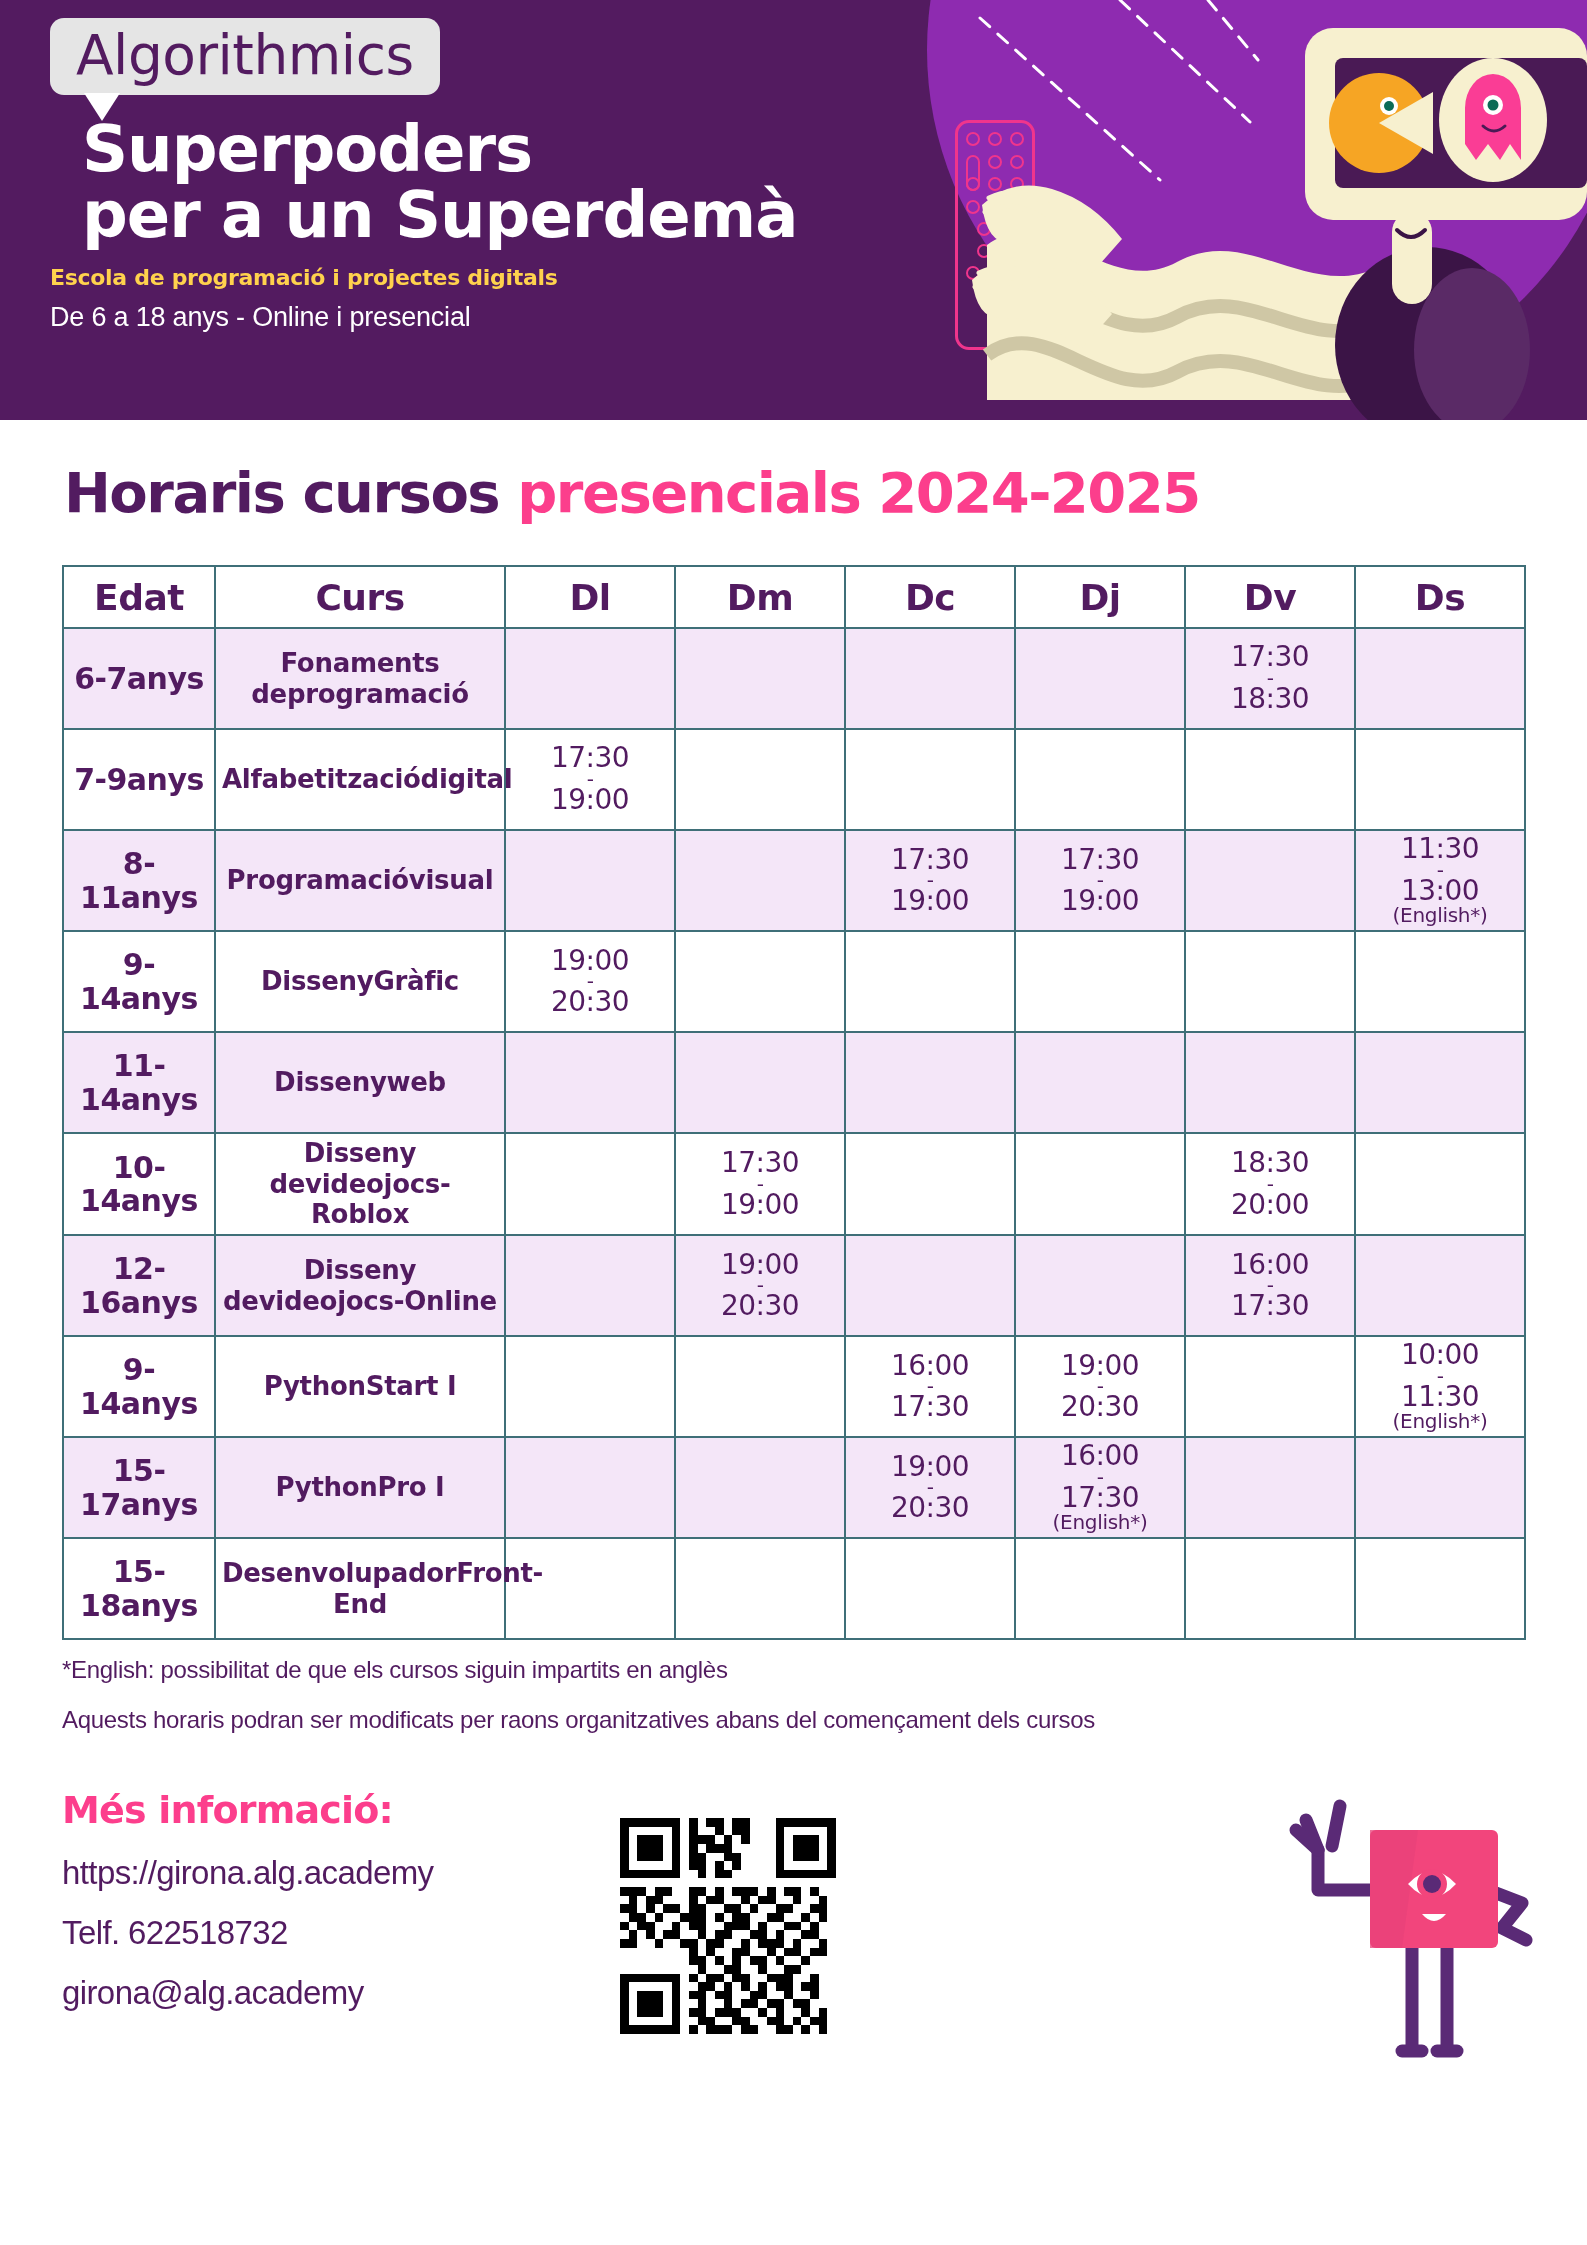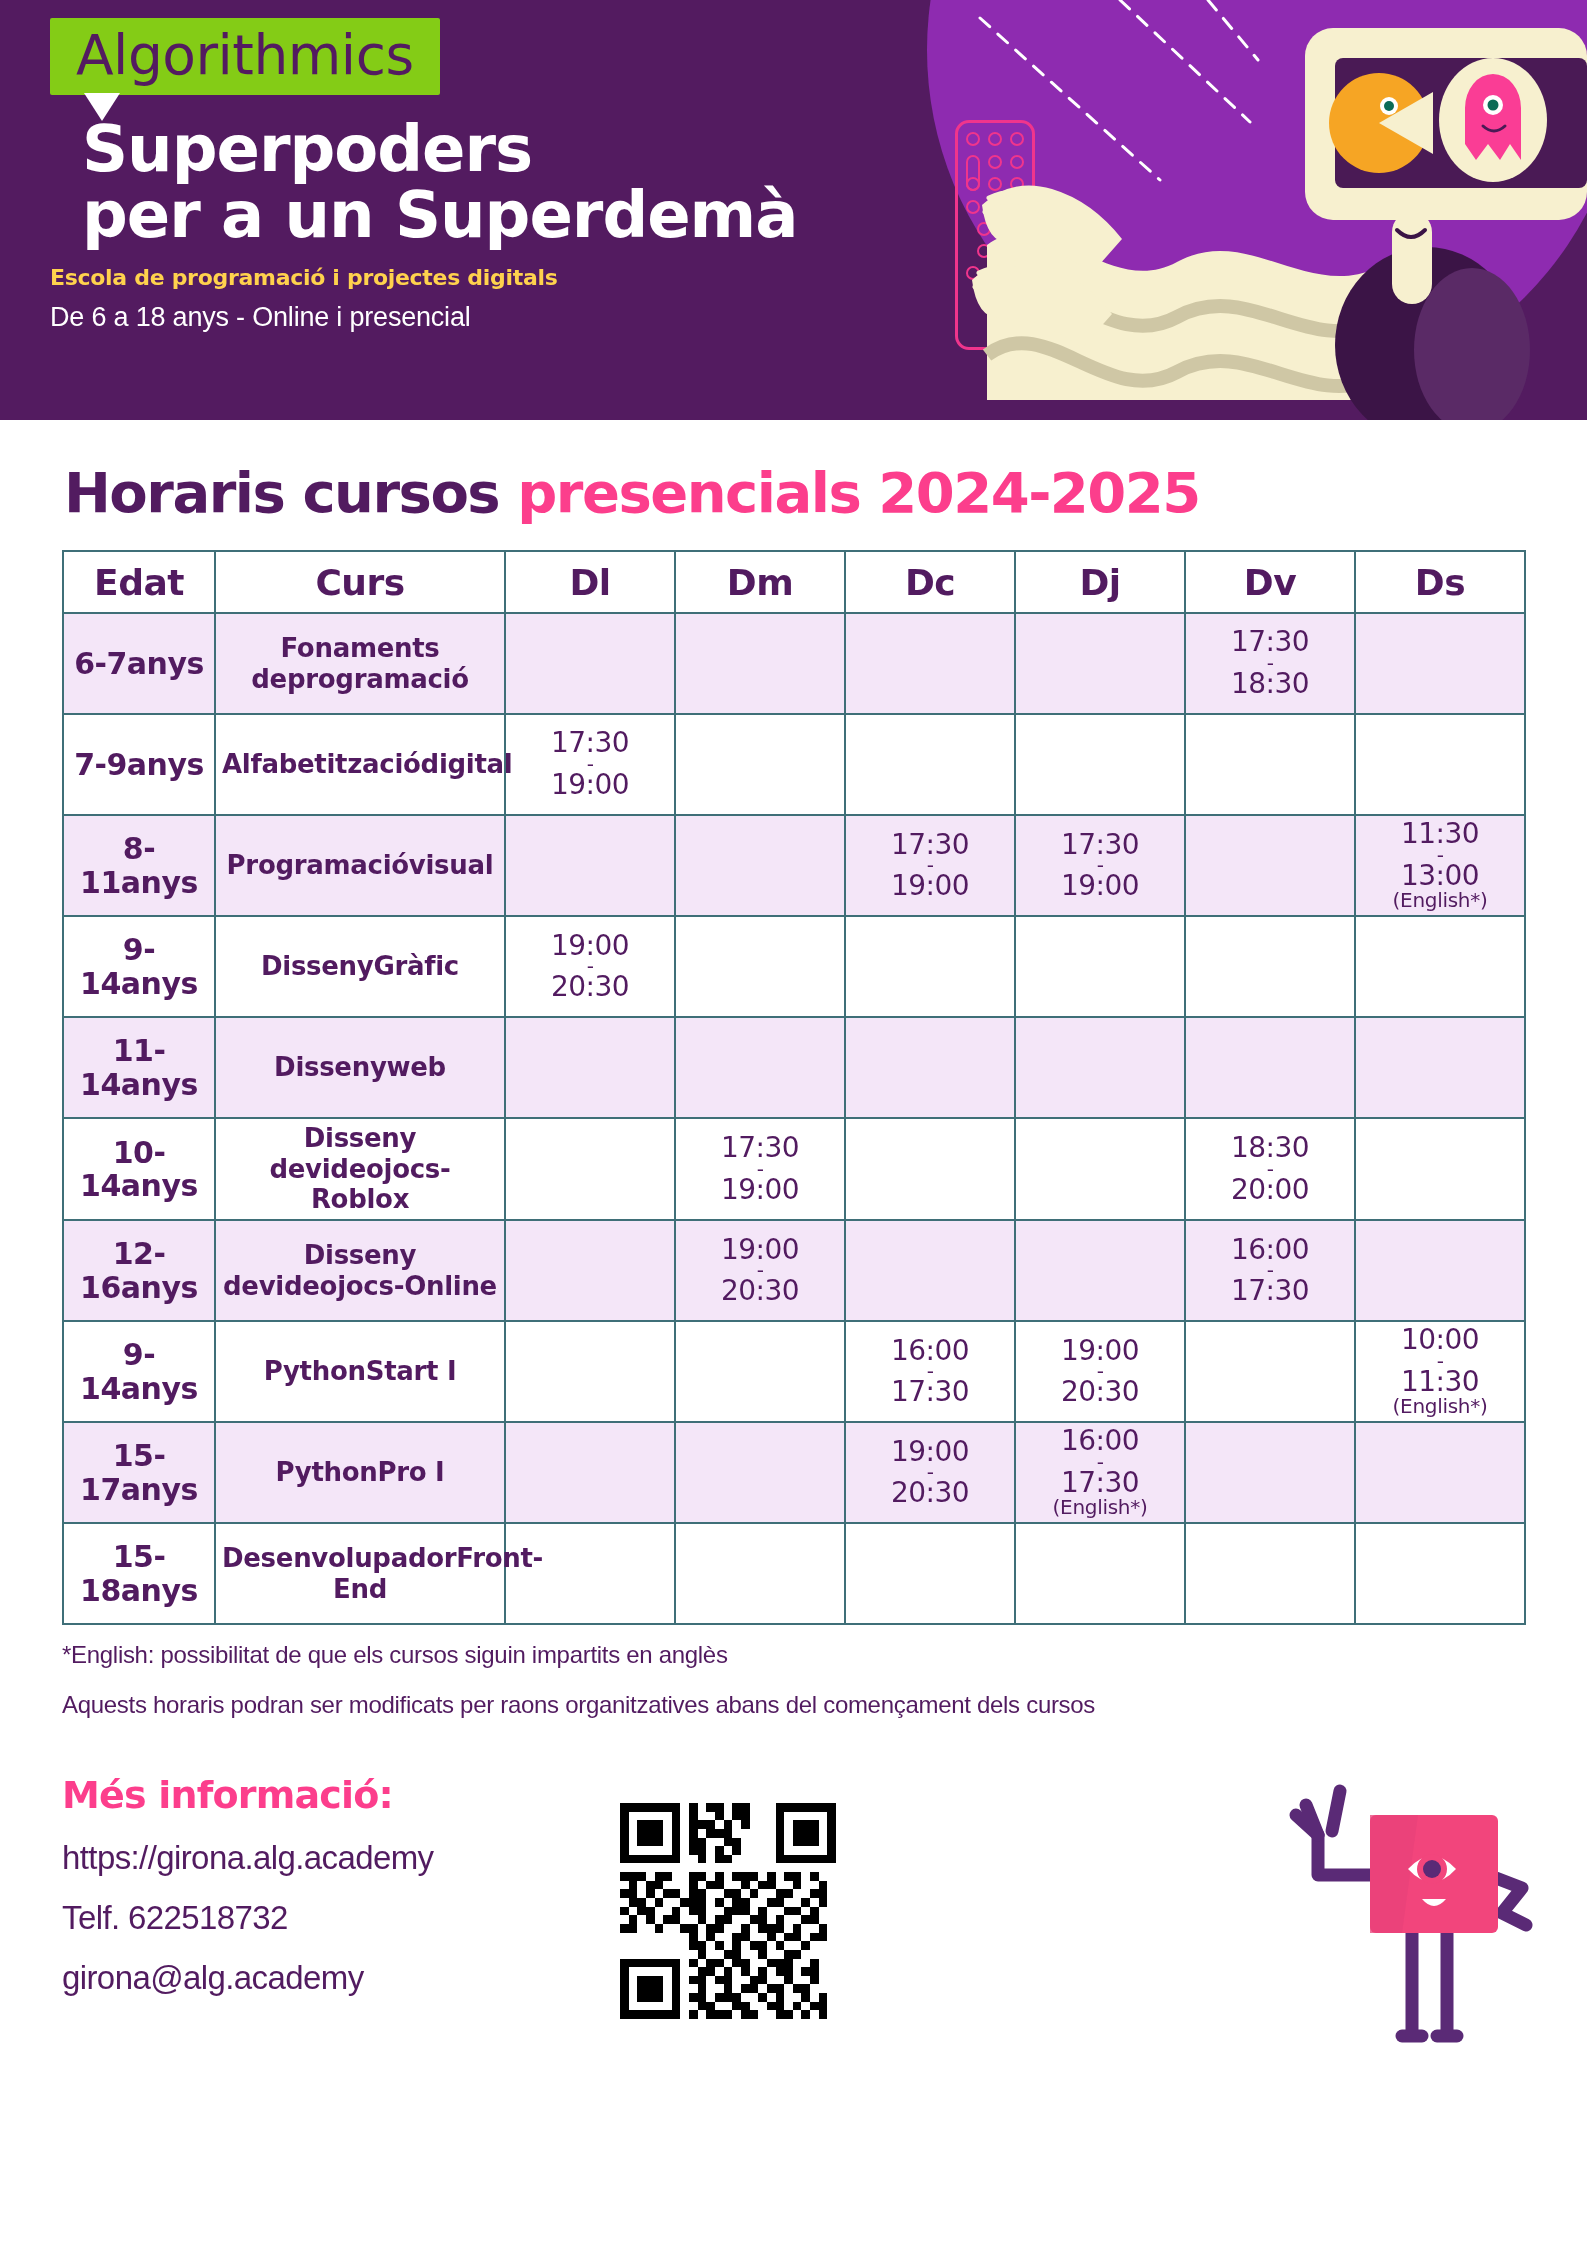--- a/index.html
+++ b/index.html
@@ -41,23 +41,23 @@
   .header-text {
     position: absolute;
     left: 50px;
     top: 18px;
     z-index: 6;
   }
 
   .logo-bubble {
     display: inline-block;
     position: relative;
-    background: #84cc16;
+    background: #e5e5e5;
     padding: 10px 26px 12px 26px;
-    border-radius: 2px;
+    border-radius: 14px;
   }
   .logo-bubble .logo-text {
     font-family: "DejaVu Sans", sans-serif;
     font-size: 55px;
     font-weight: 400;
     color: #531b60;
     letter-spacing: -0.5px;
     line-height: 1;
     display: block;
   }
@@ -136,21 +136,21 @@
     margin: 40px 12px 0 64px;
     font-family: "DejaVu Sans", sans-serif;
     font-size: 56px;
     font-weight: bold;
     color: #521b60;
     letter-spacing: -1.5px;
   }
   .main-title .pink { color: #fc3e8c; }
 
   
-  .table-wrap { margin: 25px 0 0 62px; width: 1462px; }
+  .table-wrap { margin: 40px 0 0 62px; width: 1462px; }
   table.sched {
     border-collapse: collapse;
     width: 1462px;
     table-layout: fixed;
   }
   table.sched td, table.sched th {
     border: 2px solid #3f6f78;
     text-align: center;
     vertical-align: middle;
     color: #521b60;

